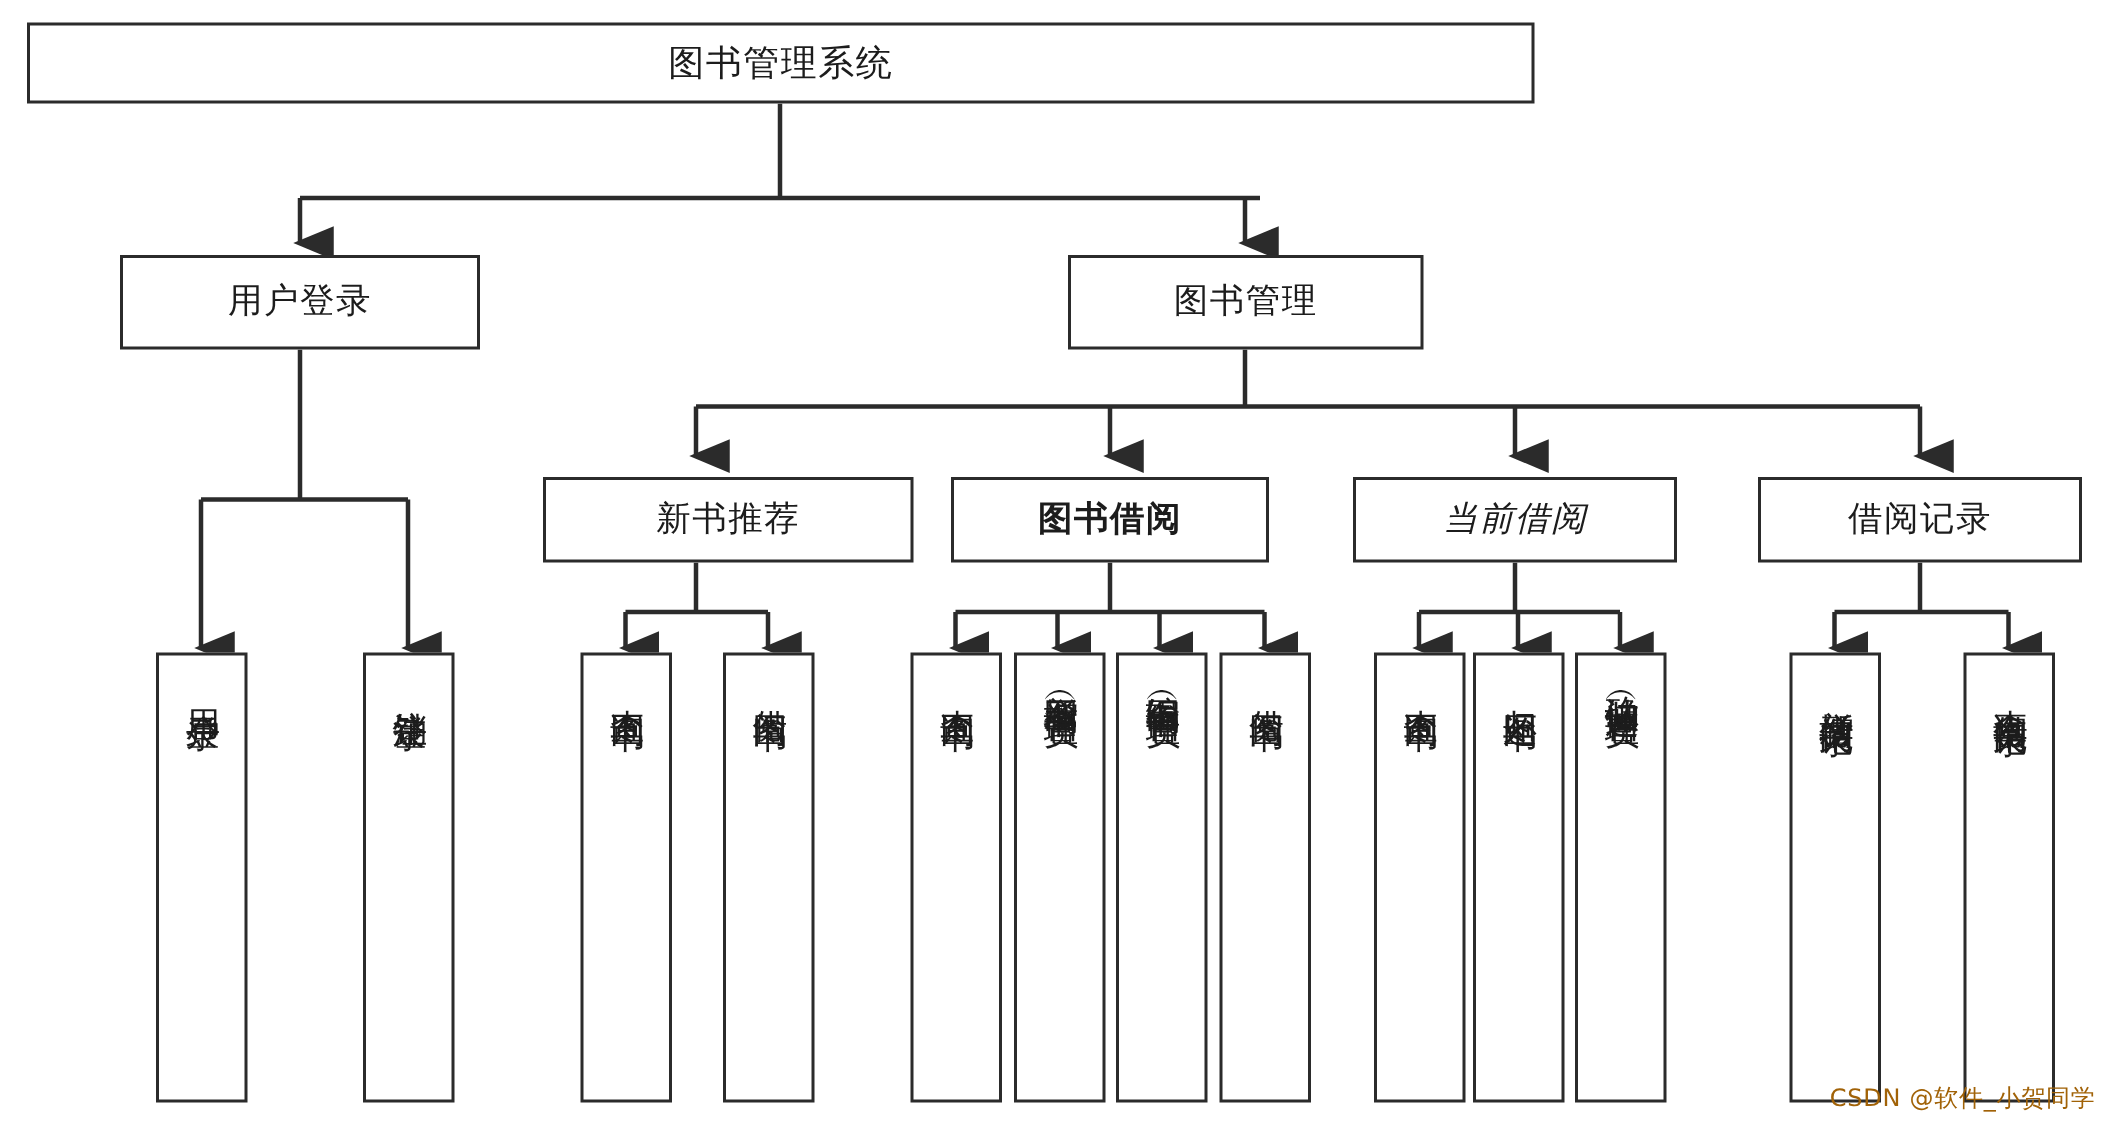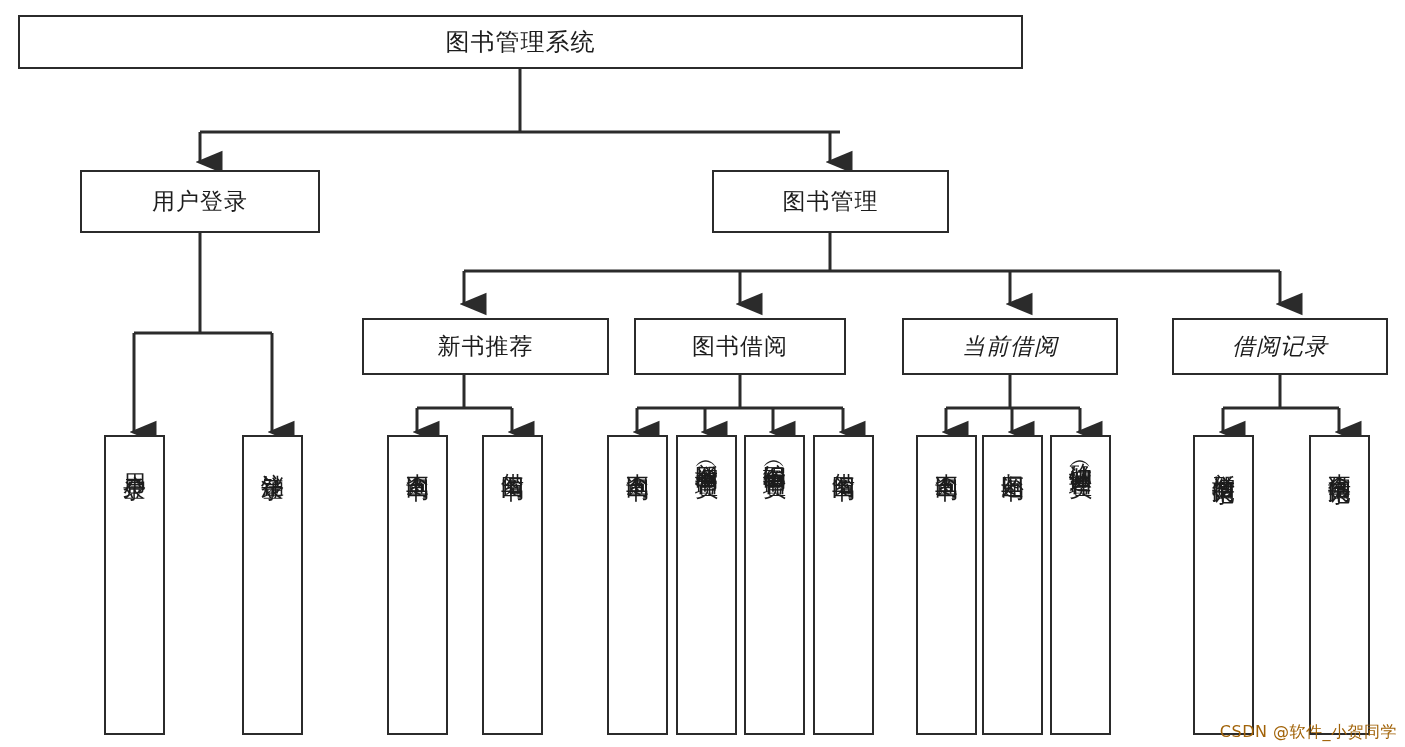--- a/index.html
+++ b/index.html
@@ -126,25 +126,25 @@
   </svg>
 
   <div class="node horiz root" style="left:18px; top:15px; width:1005px; height:54px;">图书管理系统</div>
 
   <div class="node horiz" style="left:80px; top:170px; width:240px; height:63px;">用户登录</div>
 
   <div class="node horiz" style="left:712px; top:170px; width:237px; height:63px;">图书管理</div>
 
   <div class="node horiz" style="left:362px; top:318px; width:247px; height:57px;">新书推荐</div>
 
-  <div class="node horiz" style="left:634px; top:318px; width:212px; height:57px;">图书借阅</div>
+  <div class="node horiz" style="left:634px; top:318px; width:212px; height:57px;font-weight:bold;">图书借阅</div>
 
   <div class="node horiz" style="left:902px; top:318px; width:216px; height:57px;font-style:italic;">当前借阅</div>
 
-  <div class="node horiz" style="left:1172px; top:318px; width:216px; height:57px;font-style:italic;">借阅记录</div>
+  <div class="node horiz" style="left:1172px; top:318px; width:216px; height:57px;">借阅记录</div>
 
   <div class="node vert" style="left:104px; top:435px; width:61px; height:300px;">用户登录</div>
 
   <div class="node vert" style="left:242px; top:435px; width:61px; height:300px;">注销登录</div>
 
   <div class="node vert" style="left:387px; top:435px; width:61px; height:300px;">查询图书</div>
 
   <div class="node vert" style="left:482px; top:435px; width:61px; height:300px;">借阅图书</div>
 
   <div class="node vert" style="left:607px; top:435px; width:61px; height:300px;">查询图书</div>

